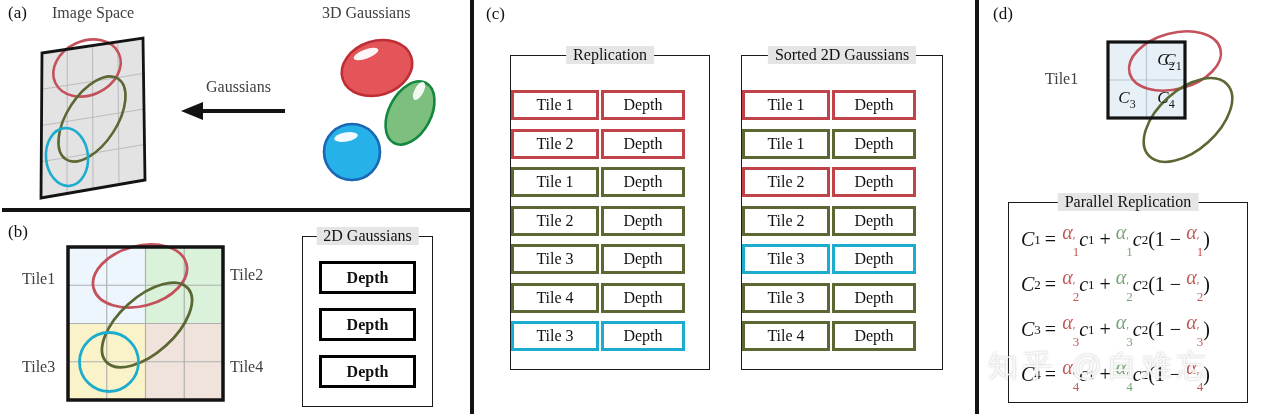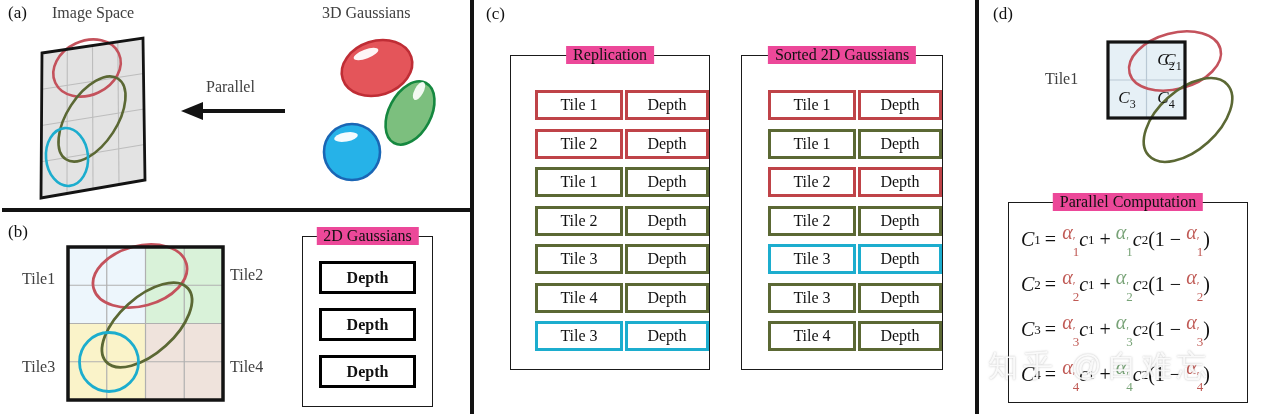--- a/index.html
+++ b/index.html
@@ -9,25 +9,25 @@
     overflow:hidden;
   }
   .divider { position:absolute; background:#131313; }
   .panel { position:absolute; }
   .cap { position:absolute; font-size:17px; color:#111; white-space:nowrap; }
   .title { position:absolute; font-size:16px; color:#404040; white-space:nowrap; }
 
   
   .fbox { position:absolute; border:1.6px solid #1a1a1a; background:#fff; box-sizing:border-box; }
   .ftitle { position:absolute; top:-10px; left:50%; transform:translateX(-50%);
-            background:#ec4899; padding:0 7px; font-size:16px; white-space:nowrap; }
+            background:#e5e5e5; padding:0 7px; font-size:16px; white-space:nowrap; }
 
   
   .rows { position:absolute; left:0; right:0; top:0; display:flex; flex-direction:column;
-          align-items:flex-end; gap:8.5px; padding-top:34px; }
+          align-items:flex-start; gap:8.5px; padding-top:34px; }
   .trow { display:flex; gap:2px; }
   .cell { box-sizing:border-box; height:30px; background:#fff; display:flex;
           align-items:center; justify-content:center; font-size:16px; border:3px solid #000; }
   .cell.tile  { width:88px; }
   .cell.depth { width:84px; }
   .bc-red  { border-color:#bf4348; }
   .bc-olive{ border-color:#5b6834; }
   .bc-cyan { border-color:#1cadce; }
 
   
@@ -102,21 +102,21 @@
         <ellipse cx="0" cy="0" rx="4.5" ry="10" transform="translate(419,91) rotate(28)" fill="#ffffff" opacity="0.9"></ellipse>
       </g>
       <g>
         <circle cx="352" cy="152" r="28" fill="#26b2e8" stroke="#1a66b5" stroke-width="2.6"></circle>
         <ellipse cx="0" cy="0" rx="12" ry="4.5" transform="translate(346,137) rotate(-10)" fill="#ffffff" opacity="0.95"></ellipse>
       </g>
     </svg>
     <div class="cap" style="left:8px; top:3px;">(a)</div>
     <div class="title" style="left:52px; top:4px;">Image Space</div>
     <div class="title" style="left:322px; top:4px;">3D Gaussians</div>
-    <div class="title" style="left:206px; top:78px;">Parallel</div>
+    <div class="title" style="left:206px; top:78px;">Gaussians</div>
   </div>
 
   <div class="panel" style="left:0; top:212px; width:470px; height:202px;">
     <svg width="470" height="202" style="position:absolute;left:0;top:0;">
       <g>
         <rect x="68" y="35" width="77.5" height="76.5" fill="#edf6fc"></rect>
         <rect x="145.5" y="35" width="77.5" height="76.5" fill="#d9f2d9"></rect>
         <rect x="68" y="111.5" width="77.5" height="76.5" fill="#faf3c9"></rect>
         <rect x="145.5" y="111.5" width="77.5" height="76.5" fill="#efe3dc"></rect>
       </g>
@@ -234,21 +234,21 @@
     </svg>
     <div class="cap" style="left:14px; top:4px;">(d)</div>
     <div class="title" style="left:66px; top:70px;">Tile1</div>
 
     <div class="cellLbl" style="left:148px; top:62px;margin-left:46px;"><span class="it">C</span><sub>1</sub></div>
     <div class="cellLbl" style="left:187px; top:62px;"><span class="it">C</span><sub>2</sub></div>
     <div class="cellLbl" style="left:148px; top:100px;"><span class="it">C</span><sub>3</sub></div>
     <div class="cellLbl" style="left:187px; top:100px;"><span class="it">C</span><sub>4</sub></div>
 
     <div class="fbox" style="left:29px; top:202px; width:240px; height:201px;">
-      <div class="ftitle">Parallel Computation</div>
+      <div class="ftitle">Parallel Replication</div>
       <div class="formulas">
 
         <div class="formula">
           <span class="it">C</span>
             <sub>1</sub>
             <span class="op eq">=</span>
             <span class="fa-red"><span class="it">α</span><span class="ps">
                 <span class="p">′</span>
                 <span class="s">1</span>
               </span></span>

